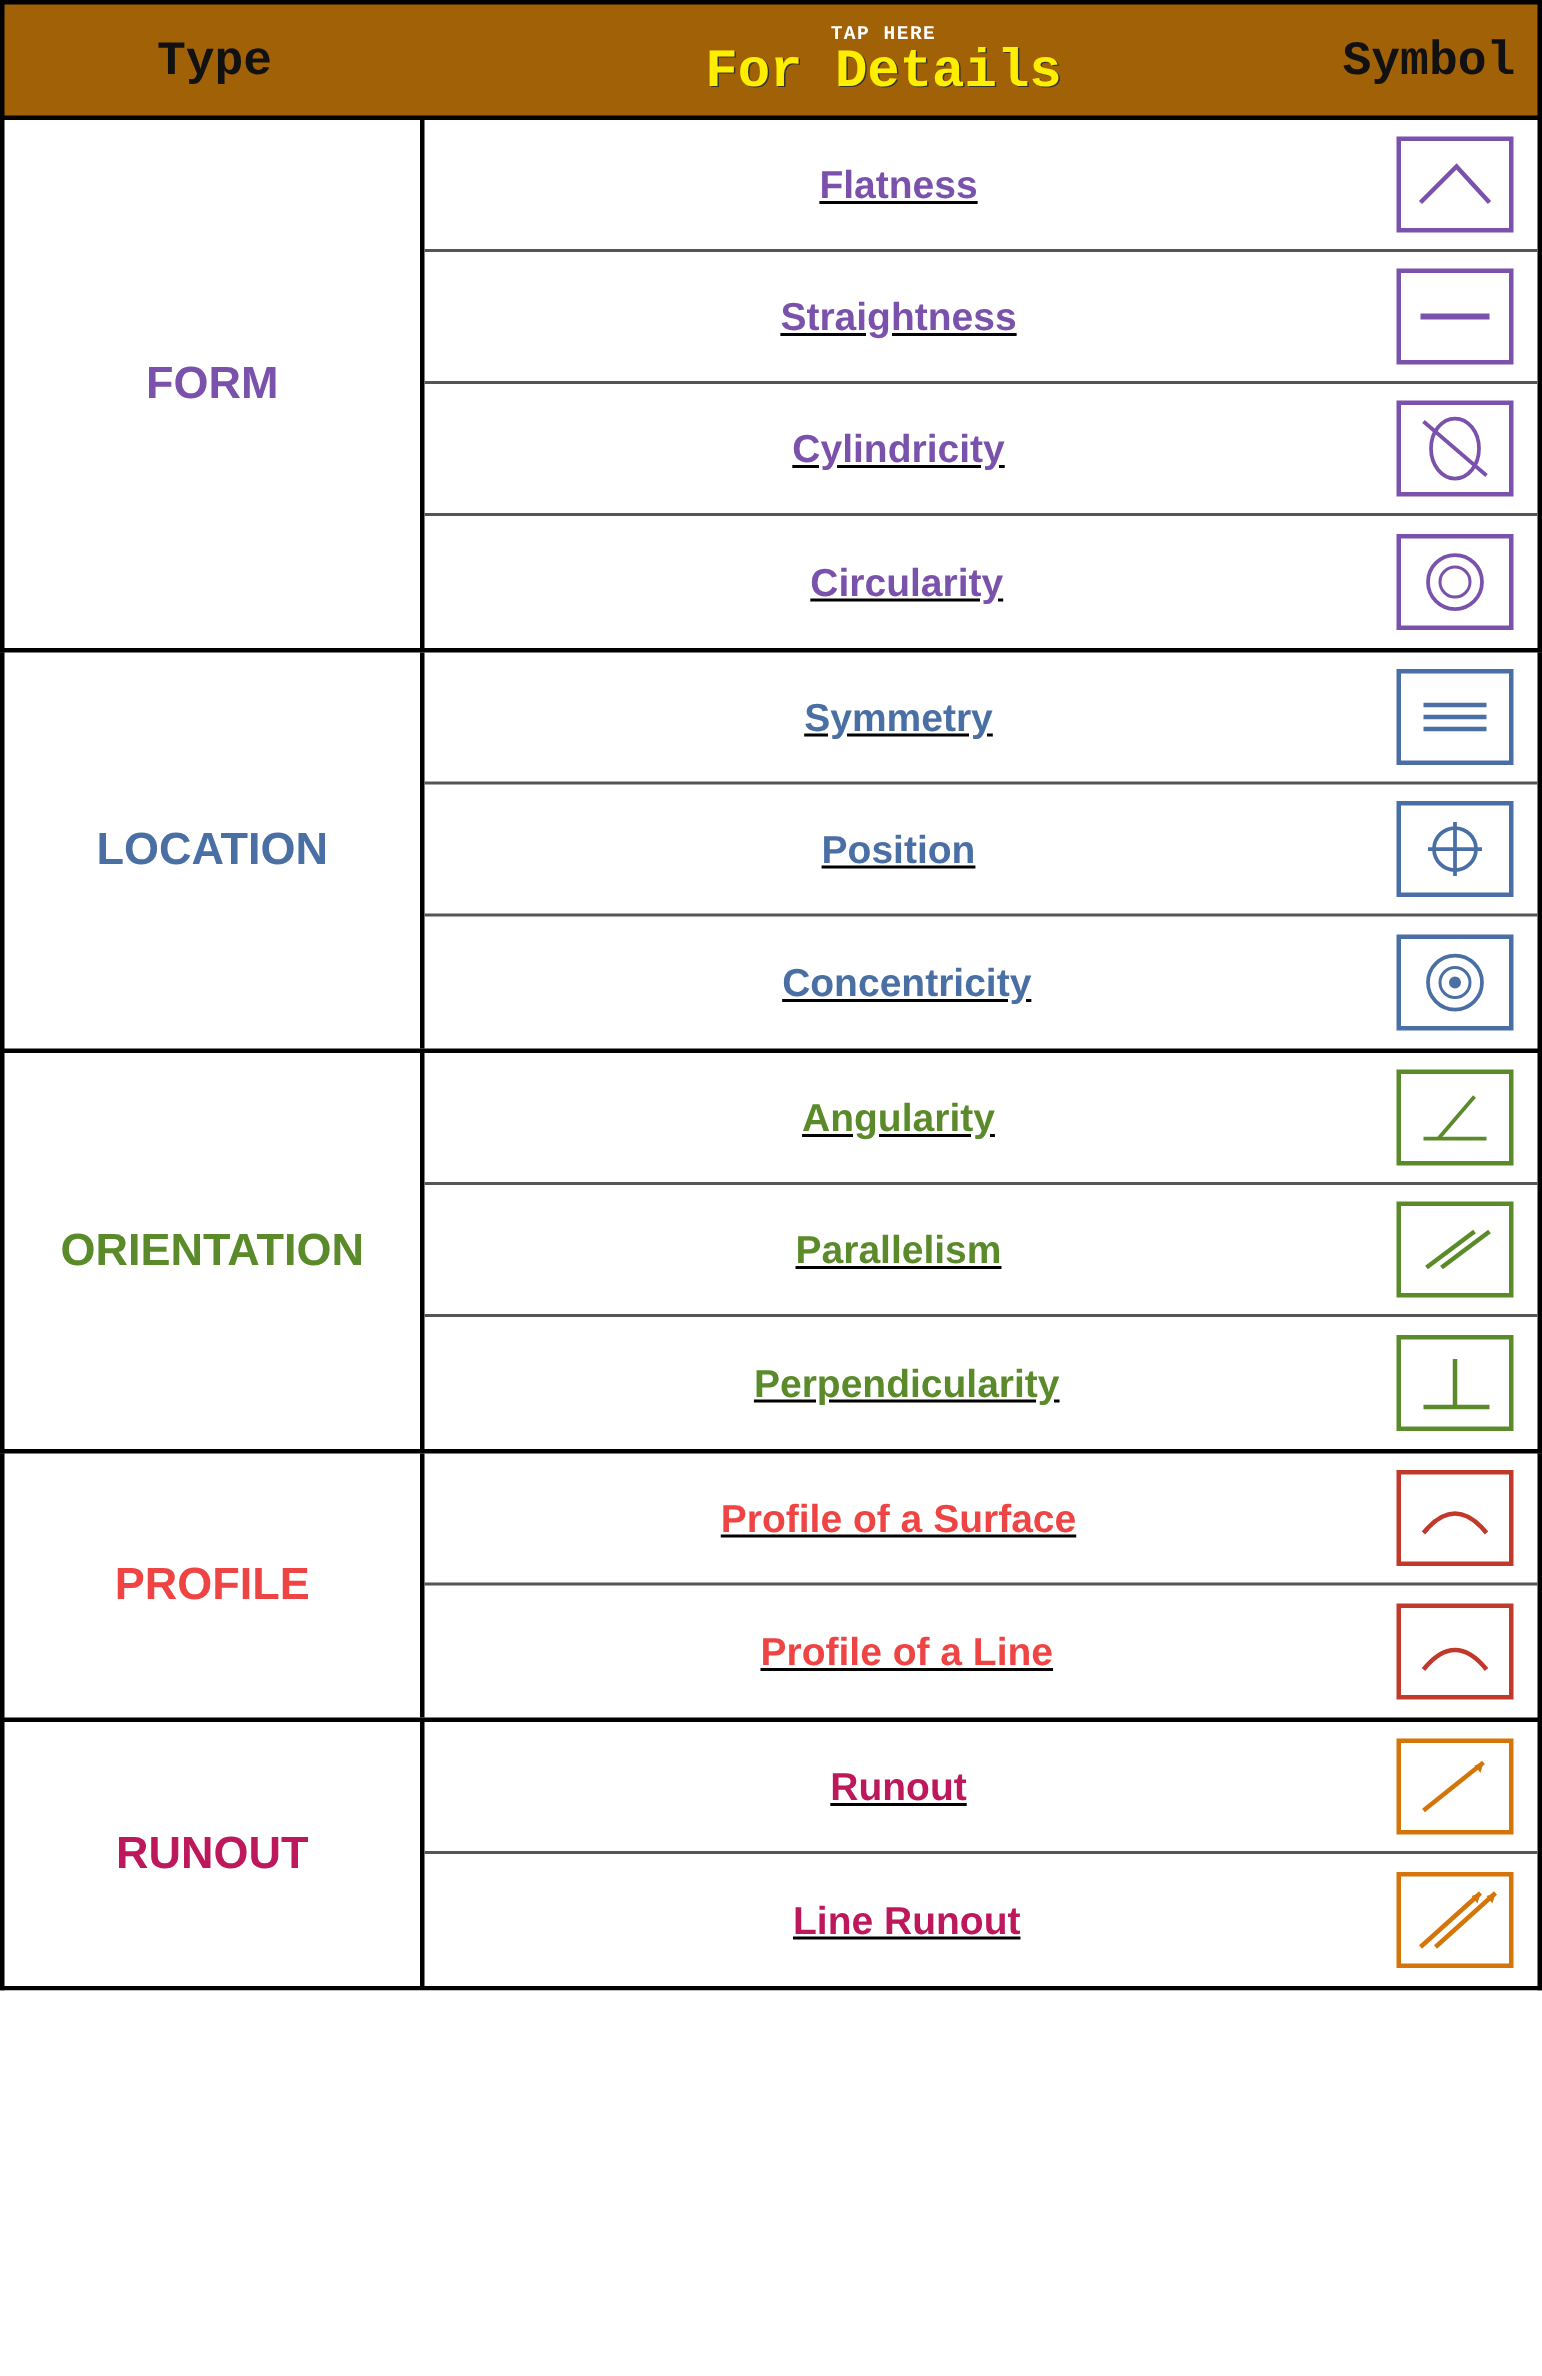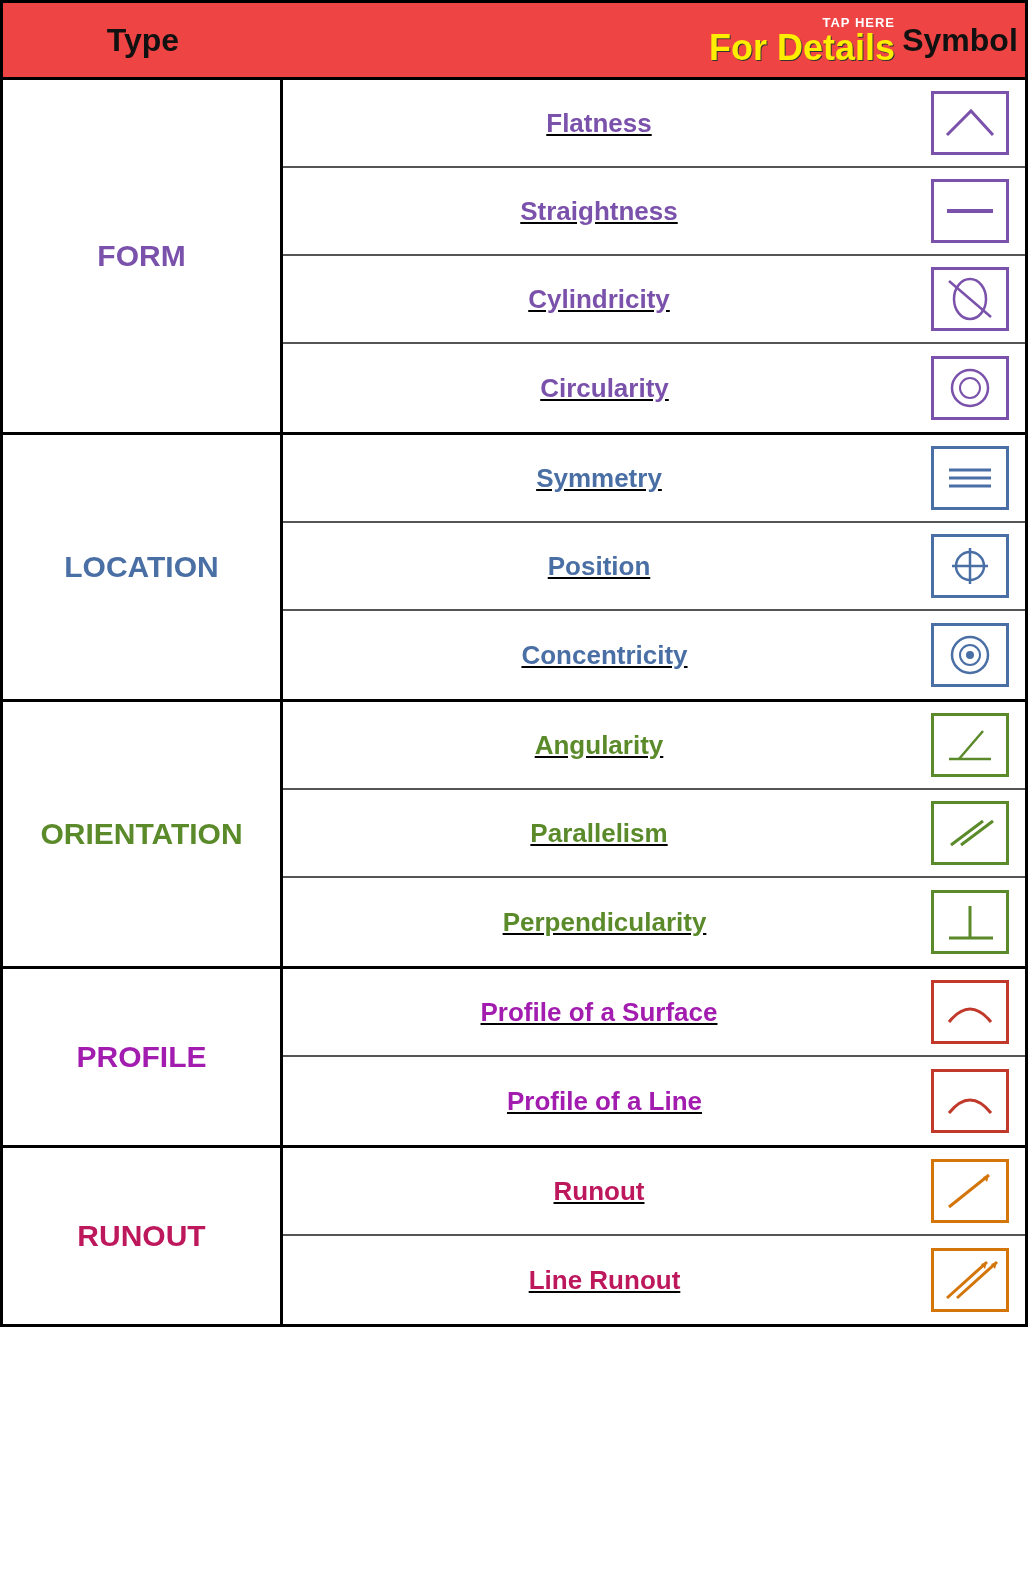--- a/index.html
+++ b/index.html
@@ -42,21 +42,21 @@
     .tap-for-details {
       font-size: 36px;
       font-weight: bold;
       color: #ffee00;
       display: block;
       line-height: 1;
       text-shadow: 1px 1px 0 #333;
     }
     .header-symbol {
       width: 130px;
-      text-align: center;
+      text-align: left;
       font-size: 32px;
       font-weight: bold;
       color: #333;
       flex-shrink: 0;
     }
 
     
     .section {
       border: 3px solid #000;
       border-top: none;
@@ -124,21 +124,21 @@
       align-items: center;
       justify-content: center;
       position: relative;
       overflow: hidden;
     }
 
     
     .color-form { color: #7b52ab; }
     .color-location { color: #4a6fa5; }
     .color-orientation { color: #5a8a2a; }
-    .color-profile { color: #a21caf; }
+    .color-profile { color: #ef4444; }
     .color-runout { color: #be185d; }
 
     .border-form { border-color: #7b52ab; }
     .border-location { border-color: #4a6fa5; }
     .border-orientation { border-color: #5a8a2a; }
     .border-profile { border-color: #c0392b; }
     .border-runout { border-color: #d4750a; }
 
     
     .sym-svg {
@@ -147,32 +147,33 @@
     }
 
     
     .header-row {
       border: 3px solid #000;
       border-bottom: 3px solid #000;
     }
 
     
     .header-row {
-      background: #ef4444;
+      background: #a16207;
+      font-family: Liberation Mono, monospace;
     }
     .header-type, .header-symbol {
       color: #111;
     }
   </style>
 </head>
 <body>
 
 <div class="header-row">
   <div class="header-type">Type</div>
-  <div class="header-tap" style="flex:1; text-align:right; position:relative;">
+  <div class="header-tap" style="flex:1; text-align:center; position:relative;">
     <span class="tap-here-small">TAP HERE</span>
     <span class="tap-for-details">For Details</span>
     <div style="position:absolute; top:0; left:0; right:0; bottom:0; display:flex; align-items:center; justify-content:center; flex-direction:column; pointer-events:none;">
     </div>
   </div>
   <div class="header-symbol">Symbol</div>
 </div>
 
 <div class="section">
   <div class="section-type-col">

